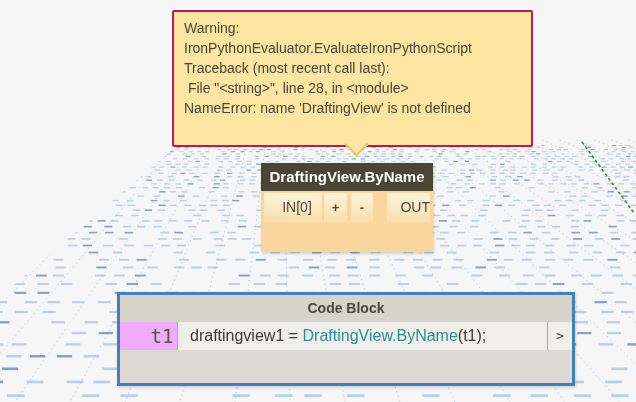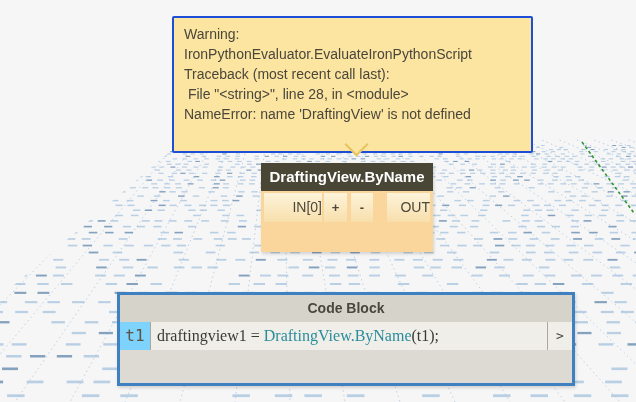--- a/index.html
+++ b/index.html
@@ -2,52 +2,52 @@
 <html><head>
 <meta charset="utf-8">
 <style>
   html,body{margin:0;padding:0;}
   body{width:636px;height:402px;overflow:hidden;position:relative;
        font-family:"Liberation Sans",sans-serif;background:#f6f6f7;}
   #canvas{position:absolute;inset:0;width:636px;height:402px;}
   #bg-grid{position:absolute;left:0;top:0;z-index:1;}
 
   
-  .warning-bubble{position:absolute;left:172px;top:16px;width:347px;height:127px;
-    background:#fbe5a0;border:2px solid #1d4ed8;border-radius:2px;z-index:6;
+  .warning-bubble{position:absolute;left:172px;top:10px;width:347px;height:127px;
+    background:#fbe5a0;border:2px solid #be185d;border-radius:2px;z-index:6;
     padding:6px 0 0 10px;box-sizing:content-box;}
   .wline{white-space:pre;font-size:14px;line-height:20px;color:#4a463c;}
   .caret{position:absolute;left:348px;top:136px;width:15px;height:15px;z-index:7;
     background:#fbe5a0;border-right:2px solid #e6c45f;border-bottom:2px solid #e6c45f;
     transform:rotate(45deg);}
 
   
   .dyn-node{position:absolute;left:261px;top:163px;width:172px;height:89px;
     background:#fad69d;z-index:4;box-shadow:1px 2px 3px rgba(0,0,0,.15);}
   .dyn-node .hdr{height:28px;background:#494636;color:#fff;font-weight:bold;
     font-size:15px;line-height:28px;text-align:center;}
   .chip{position:absolute;top:30px;height:29px;line-height:29px;
     background:linear-gradient(#fdf3da,#f8dfac);color:#4c483a;font-size:14px;}
-  .chip.in{left:3px;width:58px;padding-left:8px;box-sizing:border-box;text-align:right;}
+  .chip.in{left:3px;width:58px;padding-left:8px;box-sizing:border-box;text-align:center;}
   .chip.plus{left:63px;width:23px;text-align:center;font-weight:bold;font-size:13px;}
   .chip.minus{left:90px;width:22px;text-align:center;font-weight:bold;font-size:13px;}
   .chip.out{left:126px;width:43px;text-align:right;}
 
   
   .code-block{position:absolute;left:117px;top:284px;width:452px;height:88px;
     border:3px solid #3f80c1;background:#dcdad2;z-index:4;
     box-shadow:1px 2px 3px rgba(0,0,0,.15);display:flex;flex-direction:column;margin-top:8px;}
   .code-block .cb-hdr{height:27px;background:#d5d3ca;font-weight:bold;font-size:14px;
     line-height:27px;text-align:center;color:#4a473c;}
   .cb-row{height:28px;display:flex;}
-  .cb-inport{width:30px;background:#7dd3fc;border-right:1px solid #a9a79e;
-    font-family:"DejaVu Sans Mono",monospace;font-size:16px;line-height:28px;
-    text-align:center;color:#5d5345;}
-  .cb-code{flex:1;background:#efeee8;font-family:Liberation Serif, serif;
-    font-size:16px;line-height:28px;padding-left:6px;white-space:pre;overflow:hidden;
+  .cb-inport{width:30px;background:#f0abfc;border-right:1px solid #a9a79e;
+    font-family:"DejaVu Sans Mono",monospace;font-size:19px;line-height:28px;
+    text-align:center;color:#5d5345;padding-left:27px;}
+  .cb-code{flex:1;background:#efeee8;font-family:Liberation Sans, sans-serif;
+    font-size:16px;line-height:28px;padding-left:12px;white-space:pre;overflow:hidden;
     color:#3b3a35;}
   .cb-code .call{color:#2b8c9c;}
   .cb-outport{width:24px;background:#efeee8;border-left:1px solid #a9a79e;
     font-family:"DejaVu Sans Mono",monospace;font-size:13px;line-height:28px;
     text-align:center;color:#4a473c;}
   .cb-fill{flex:1;background:#dcdad2;}
 </style>
 </head>
 <body>
 

